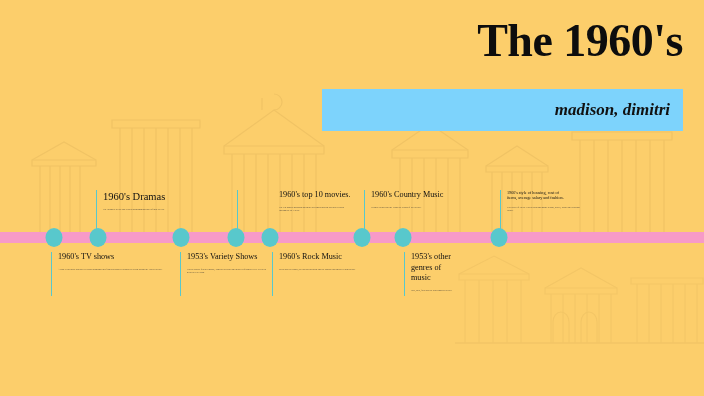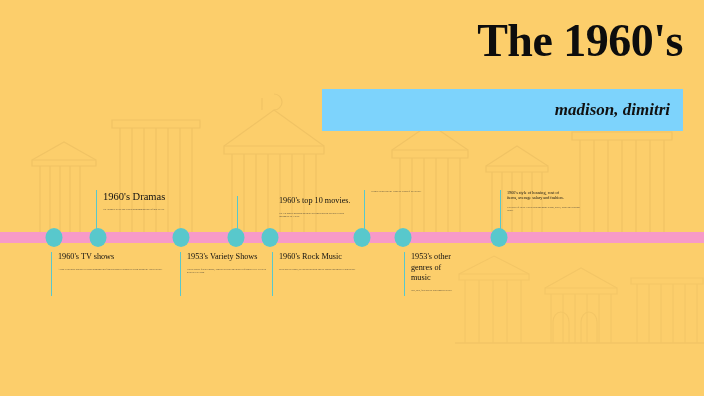--- a/index.html
+++ b/index.html
@@ -207,29 +207,30 @@
         <div class="card-body">A look at the most popular television programs that families gathered around to watch during the 1960's decade.</div>
       </div>
       <div class="card" style="left: 96px; top: 190px; width: 80px; height: 42px;">
         <div class="card-title big">1960's Dramas</div>
         <div class="card-body">The dramatic series and serious programming that defined the era.</div>
       </div>
       <div class="card" style="left: 180px; top: 252px; width: 86px; height: 44px;">
         <div class="card-title">1953's Variety Shows</div>
         <div class="card-body">Variety shows featured music, comedy sketches and guest performers every week on network television.</div>
       </div>
-      <div class="card" style="left: 237px; top: 196px; width: 116px; height: 42px; padding-left: 41px;">
+      <div class="card" style="left: 237px; top: 190px; width: 116px; height: 42px; padding-left: 41px;">
         <div class="card-title">1960's top 10 movies.</div>
         <div class="card-body">The ten highest grossing and most acclaimed motion pictures released throughout the 1960's.</div>
       </div>
       <div class="card" style="left: 272px; top: 252px; width: 84px; height: 44px;">
         <div class="card-title">1960's Rock Music</div>
         <div class="card-body">Rock and roll bands, the British invasion and the sounds that shaped a generation.</div>
       </div>
       <div class="card" style="left: 364px; top: 190px; width: 120px; height: 42px;">
+        <div class="card-title">1960's Country Music</div>
         <div class="card-body">Country artists and the Nashville sound of the decade.</div>
       </div>
       <div class="card" style="left: 404px; top: 252px; width: 62px; height: 44px;">
         <div class="card-title">1953's other genres of
 music</div>
         <div class="card-body">Jazz, soul, folk and the other musical styles.</div>
       </div>
       <div class="card" style="left: 500px; top: 190px; width: 86px; height: 42px;">
         <div class="card-title" style="font-size: 4.2px;">1960's style of housing, cost of
 items, average salary and fashion.</div>

